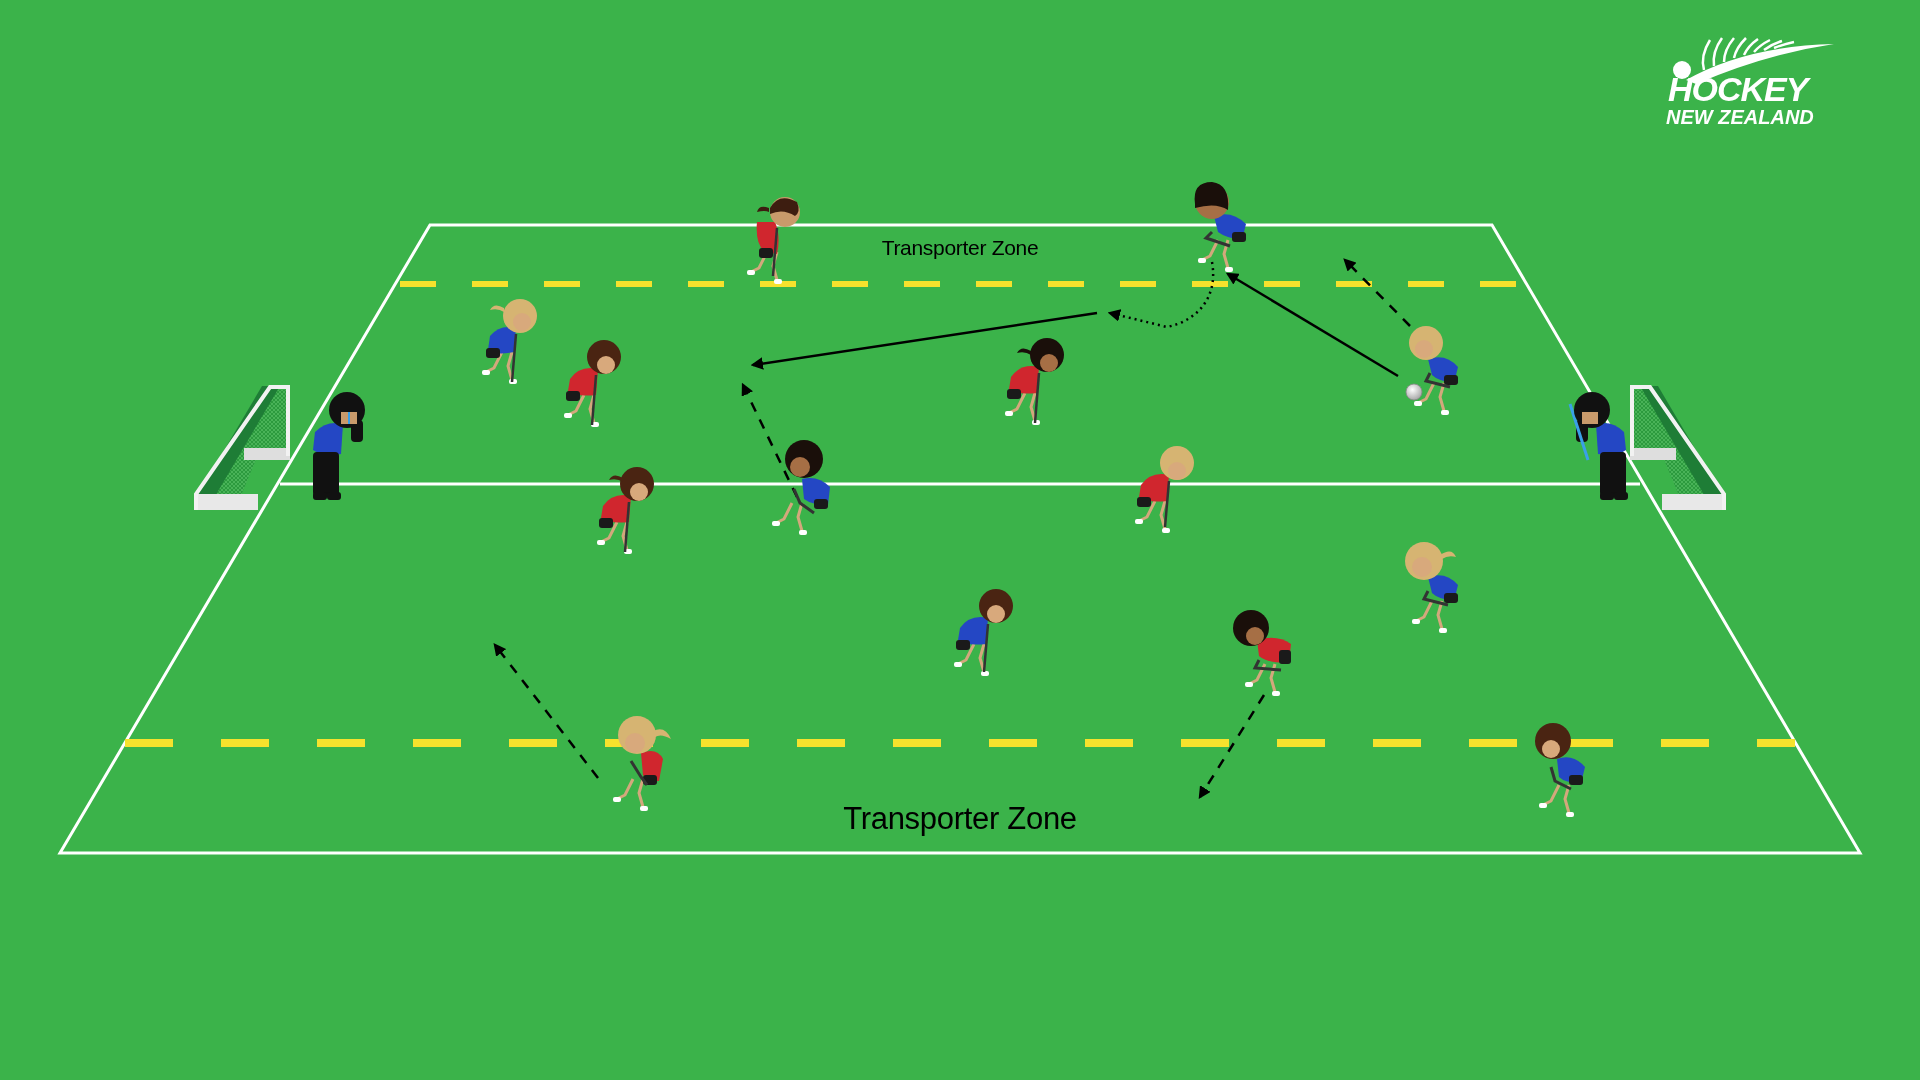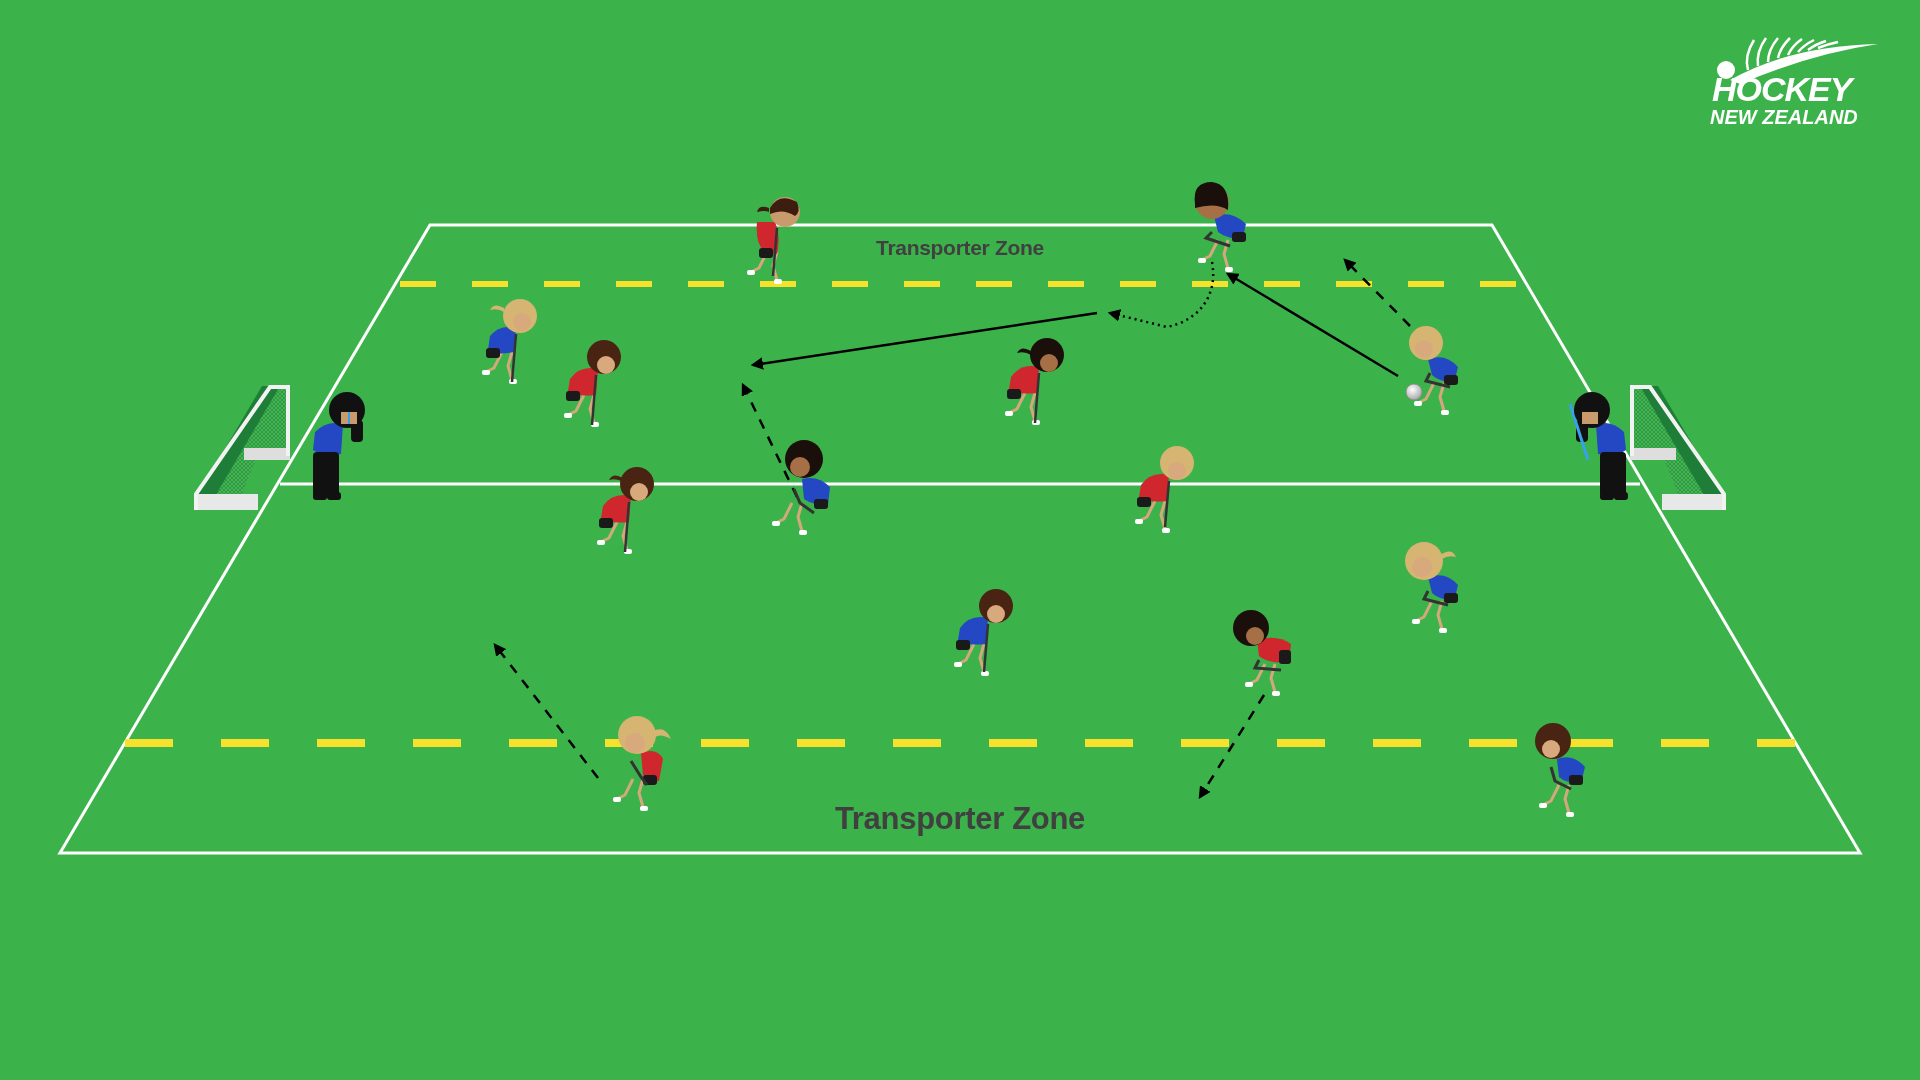--- a/index.html
+++ b/index.html
@@ -1,21 +1,21 @@
 <!DOCTYPE html>
 <html><head>
 <meta charset="utf-8">
 <style>
   html, body { margin:0; padding:0; }
   body { width:1920px; height:1080px; background:#3bb34a; overflow:hidden; position:relative; font-family:"Liberation Sans", sans-serif; }
   #pitch { position:absolute; left:0; top:0; width:1920px; height:1080px; }
-  .zone-label { position:absolute; color:#404040; font-weight:bold; font-family:"Liberation Sans", sans-serif; white-space:nowrap; transform:translateX(-50%); letter-spacing:-0.3px;text-align:right; }
+  .zone-label { position:absolute; color:#000000; font-weight:normal; font-family:"Liberation Sans", sans-serif; white-space:nowrap; transform:translateX(-50%); letter-spacing:-0.3px;text-align:right; }
   #zone-top { left:960px; top:236px; font-size:21px; }
   #zone-bottom { left:960px; top:801px; font-size:31px; }
-  #logo { position:absolute; left:1700px; top:36px; width:190px; height:100px;text-decoration:underline; }
+  #logo { position:absolute; left:1656px; top:36px; width:190px; height:100px;text-decoration:underline; }
   .logo-text { position:absolute; color:#fff; font-weight:bold; font-style:italic; font-family:"Liberation Sans", sans-serif; white-space:nowrap; }
   #logo-line1 { left:12px; top:34px; font-size:34px; letter-spacing:-1px; }
   #logo-line2 { left:10px; top:70px; font-size:20px; letter-spacing:0px; }
 </style>
 </head>
 <body>
 
 <svg id="pitch" viewBox="0 0 1920 1080" xmlns="http://www.w3.org/2000/svg">
   <defs>
     <pattern id="net" width="4" height="4" patternUnits="userSpaceOnUse">

